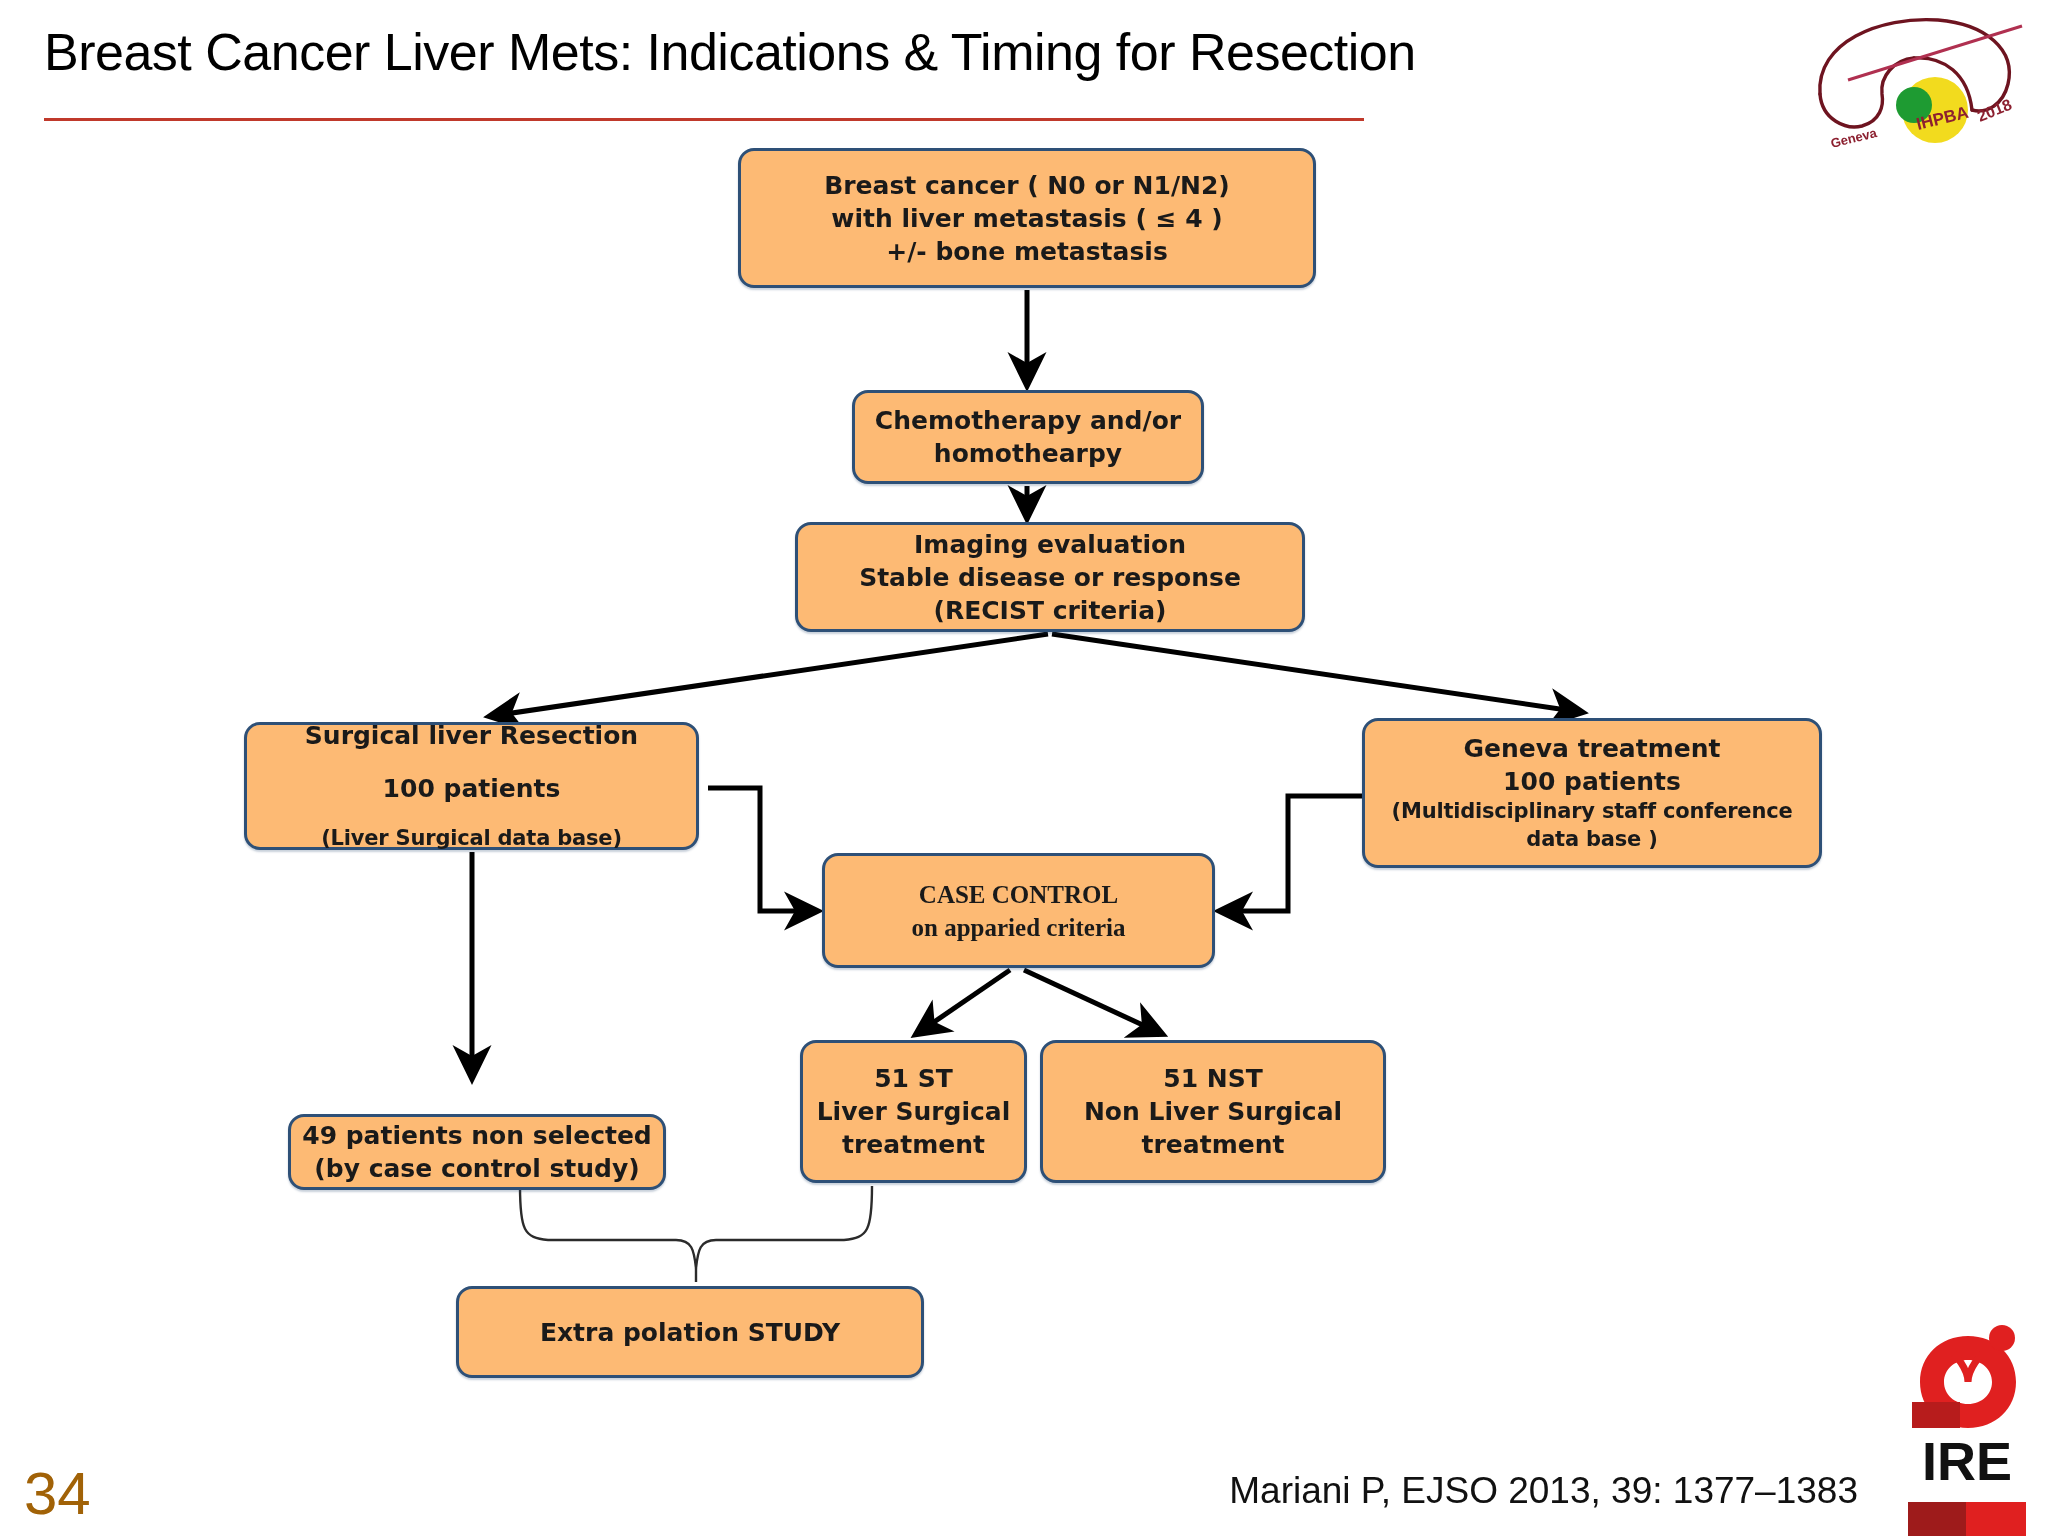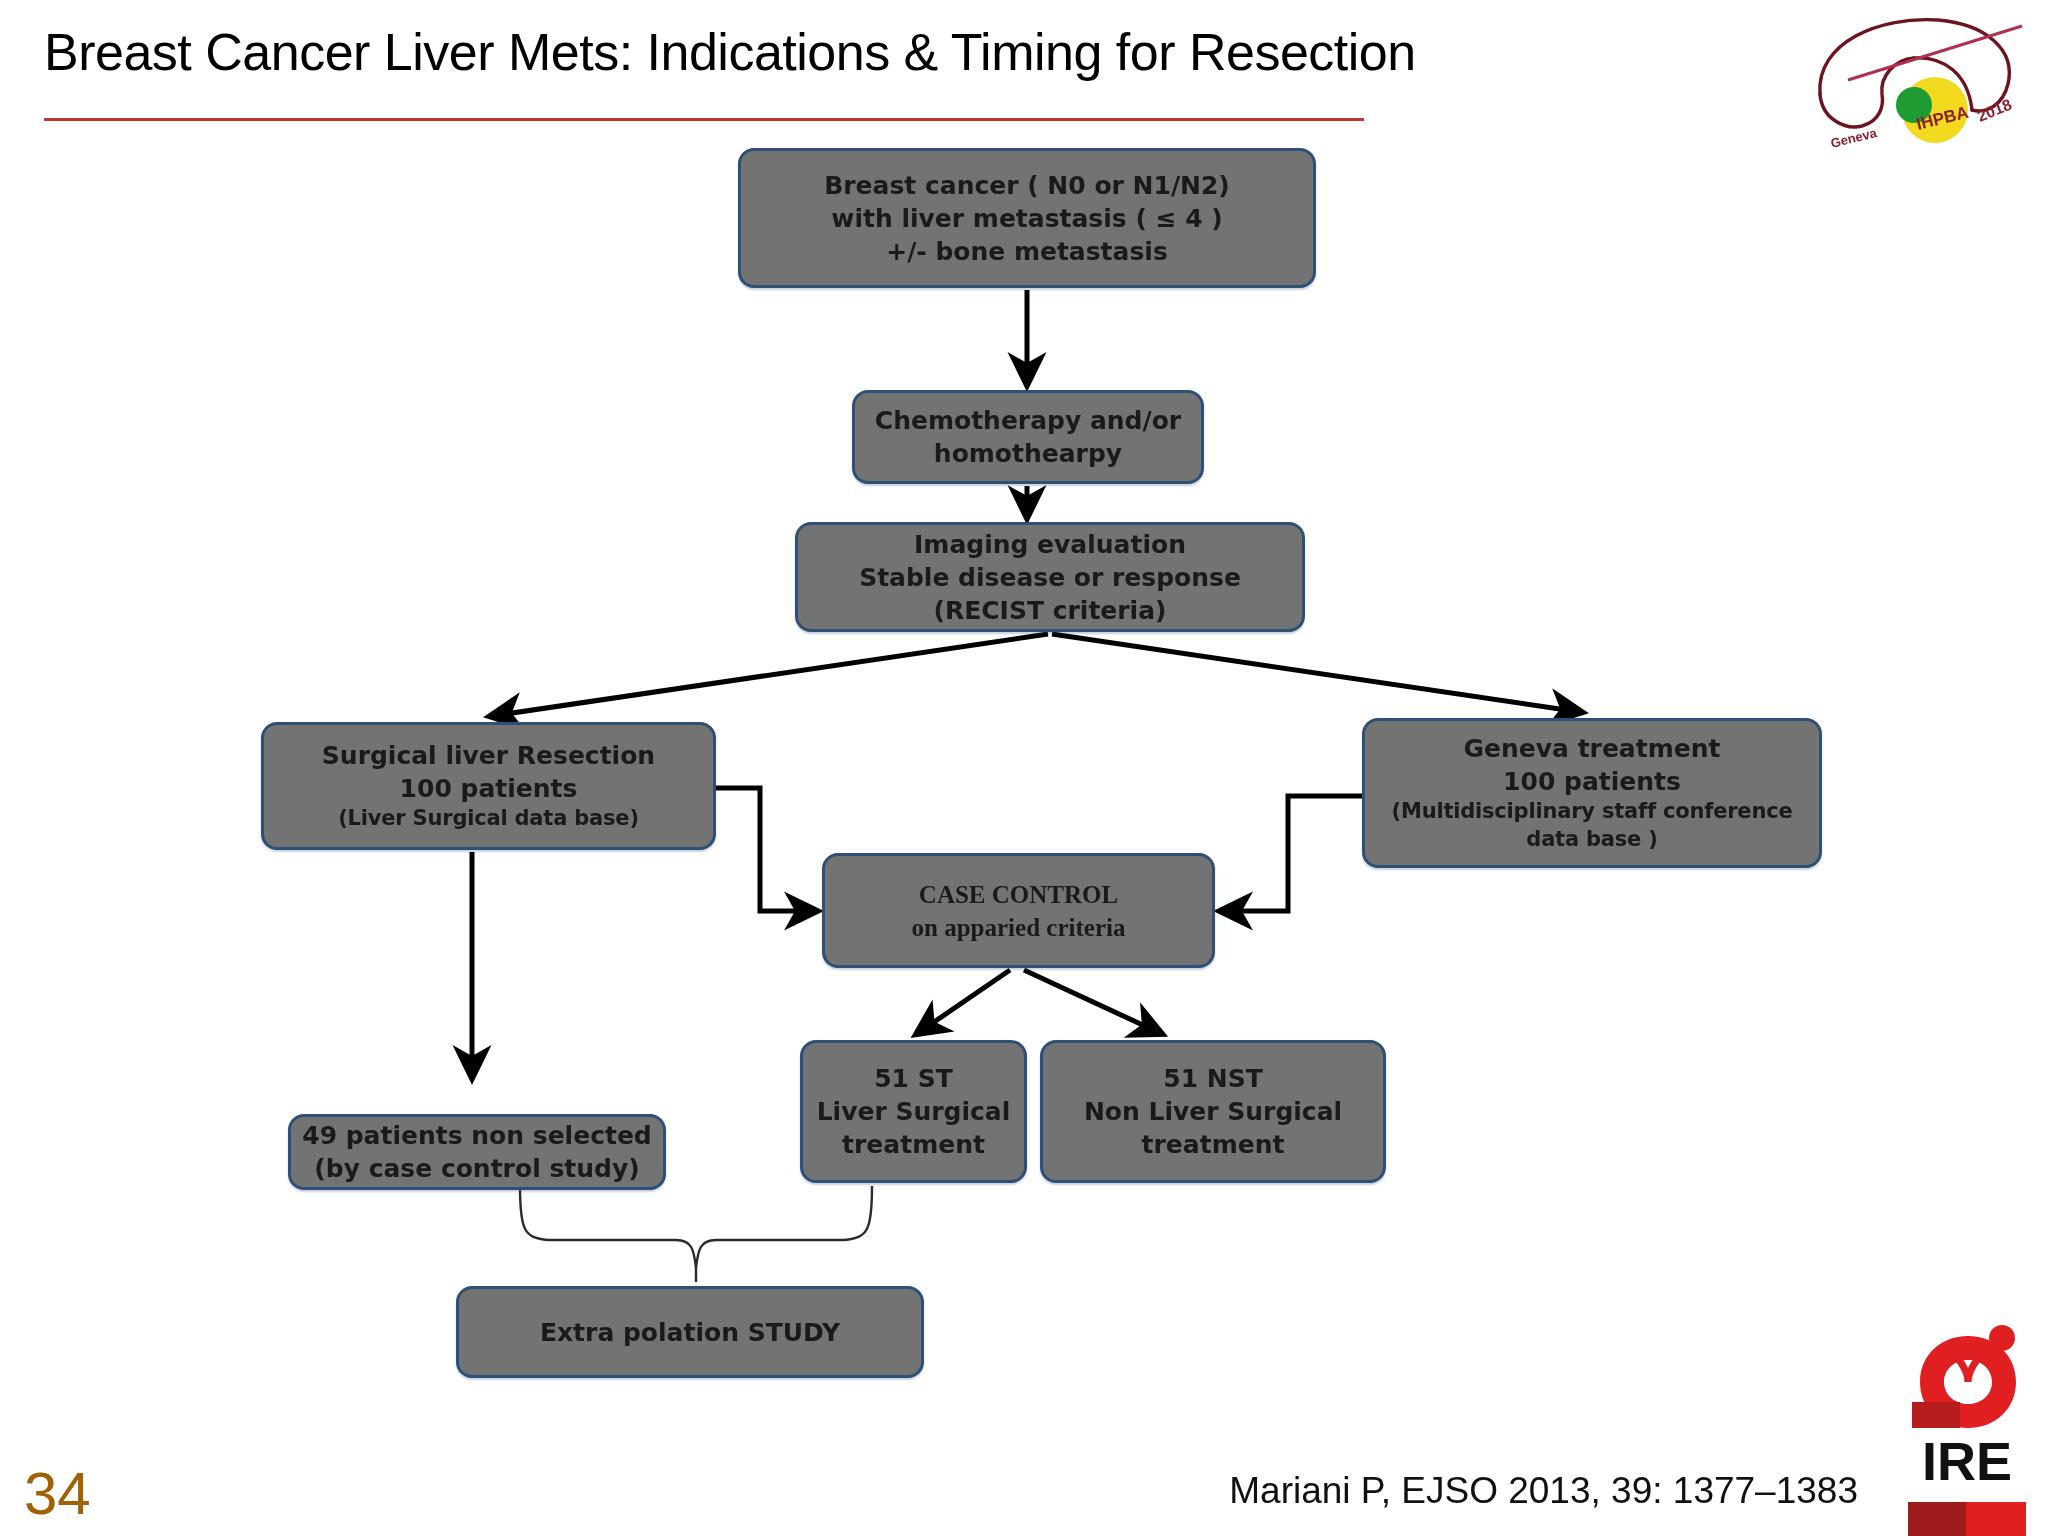--- a/index.html
+++ b/index.html
@@ -58,21 +58,21 @@
     position: absolute;
     left: 0; top: 0;
     width: 2048px;
     height: 1240px;
   }
   .node {
     position: absolute;
     box-sizing: border-box;
     border: 3px solid #2E5077;
     border-radius: 16px;
-    background: #737373;
+    background: #fdba74;
     display: flex;
     flex-direction: column;
     align-items: center;
     justify-content: center;
     text-align: center;
     font-family: "DejaVu Sans", sans-serif;
     font-weight: bold;
     color: #1A1A1A;
     line-height: 1.32;
     box-shadow: 0 2px 2px rgba(40,70,110,0.25);
@@ -82,21 +82,21 @@
     font-size: 21px;
     font-weight: bold;
     letter-spacing: -0.2px;
   }
   .n-main { font-size: 25px; }
 
   
   #node-breast      { left: 738px; top:   8px; width: 578px; height: 140px; }
   #node-chemo       { left: 852px; top: 250px; width: 352px; height: 94px; align-items: center;  }
   #node-imaging     { left: 795px; top: 382px; width: 510px; height: 110px; }
-  #node-surgical    { left: 261px; top: 582px; width: 455px; height: 128px; }
+  #node-surgical    { left: 244px; top: 582px; width: 455px; height: 128px; gap: 20px; }
   #node-medical     { left: 1362px; top: 578px; width: 460px; height: 150px; }
   #node-casecontrol { left: 822px; top: 713px; width: 393px; height: 115px; font-family: Liberation Serif, serif; }
   #node-nonselected { left: 288px; top: 974px; width: 378px; height: 76px; }
   #node-st          { left: 800px; top: 900px; width: 227px; height: 143px; }
   #node-nst         { left: 1040px; top: 900px; width: 346px; height: 143px; }
   #node-extrapol    { left: 456px; top: 1146px; width: 468px; height: 92px; }
 
   
   #page-number {
     position: absolute;

